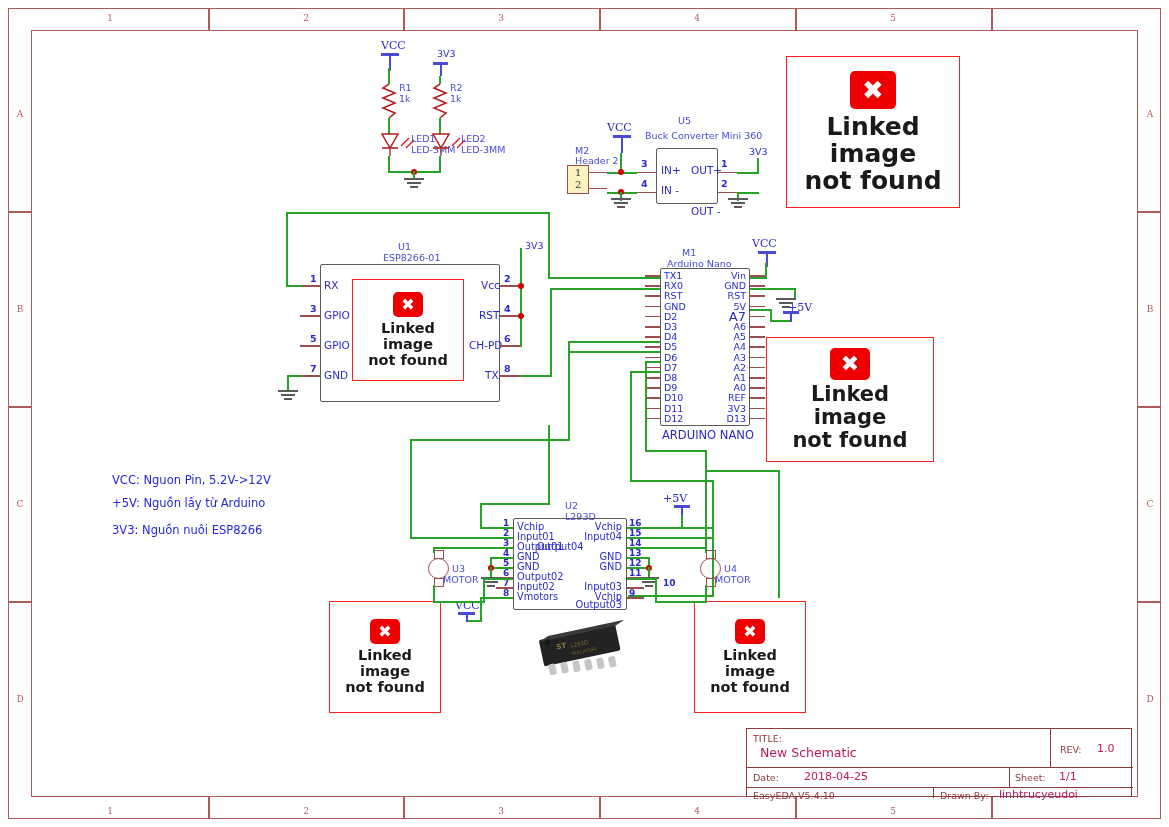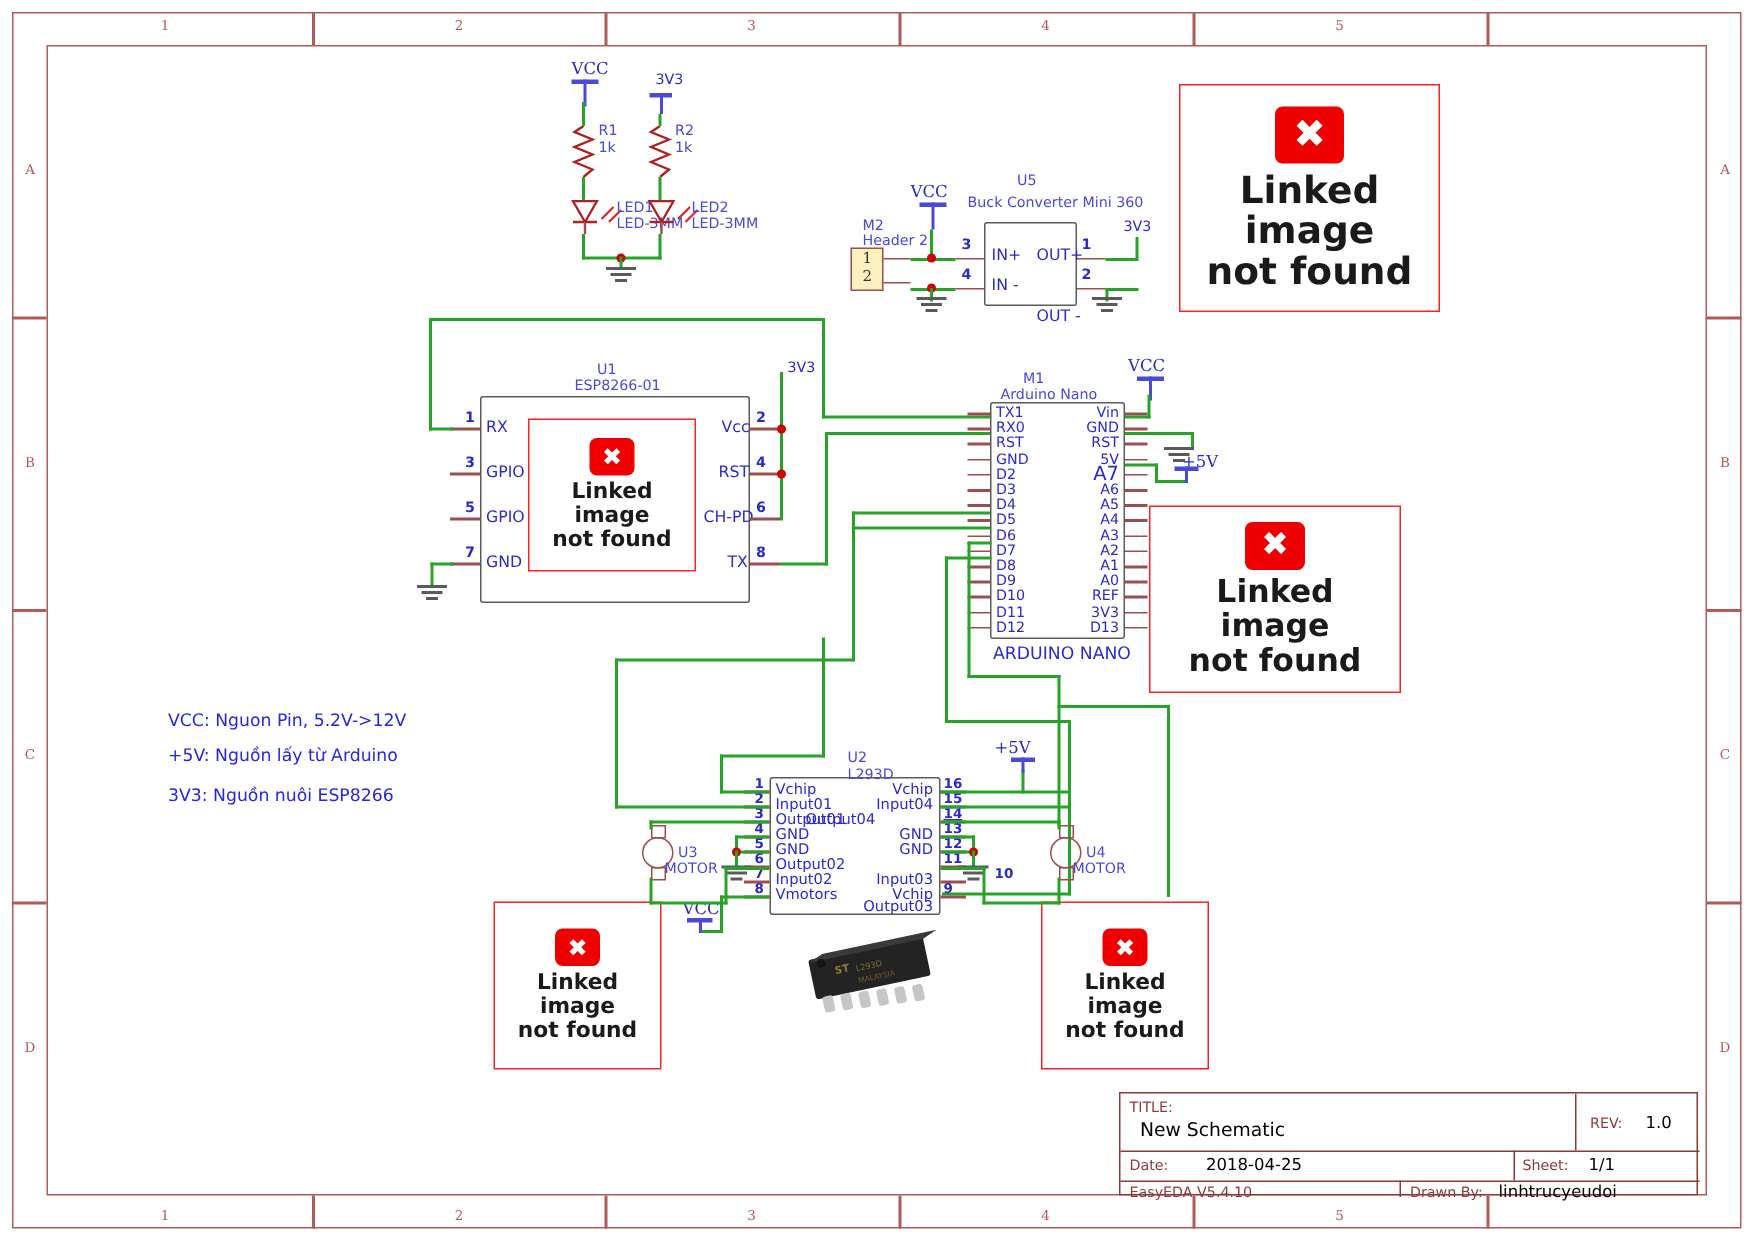--- a/index.html
+++ b/index.html
@@ -39,21 +39,21 @@
            display:flex;flex-direction:column;align-items:center;justify-content:center;}
   .missing .xbox{background:#ee0000;border-radius:5px;display:flex;align-items:center;
                  justify-content:center;color:#fff;font-weight:bold;}
   .missing .mtxt{color:#1a1a1a;font-weight:bold;text-align:center;
                  font-family:"DejaVu Sans","Liberation Sans",sans-serif;}
   
   #titleblock{position:absolute;left:746px;top:728px;width:386px;height:69px;
               border:1.4px solid #8c3a3a;box-sizing:border-box;background:#fff;}
   #titleblock .vsep,#titleblock .hsep{position:absolute;background:#8c3a3a;}
   .tbk{color:#8c3a3a;font-size:9.5px;line-height:11px;white-space:nowrap;}
-  .tbv{color:#000000;font-size:11px;line-height:12px;white-space:nowrap;}
+  .tbv{color:#be185d;font-size:11px;line-height:12px;white-space:nowrap;}
   .tbv.big{font-size:12.5px;}
   
   .res{position:absolute;}
   
   .motor{position:absolute;}
   .mot-c{position:absolute;border:1.5px solid #9c4e4e;border-radius:50%;box-sizing:border-box;}
   .mot-b{position:absolute;border:1.4px solid #9c4e4e;box-sizing:border-box;}
   
   .hdr{position:absolute;background:#fbf2c0;border:1.4px solid #9c4e4e;box-sizing:border-box;}
   .hdrnum{position:absolute;color:#333;font-size:10px;line-height:11px;

